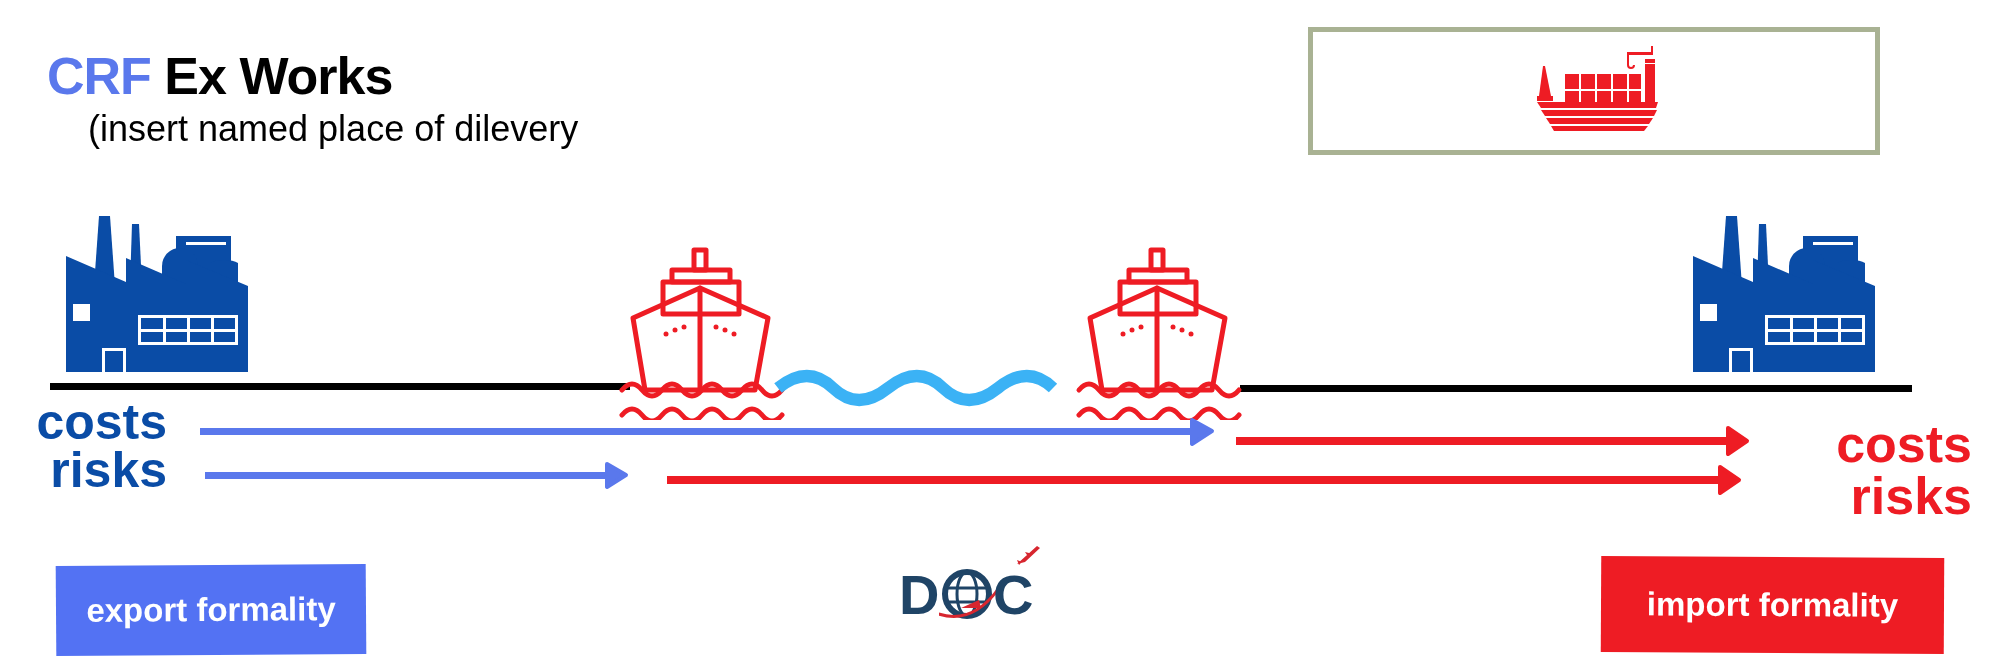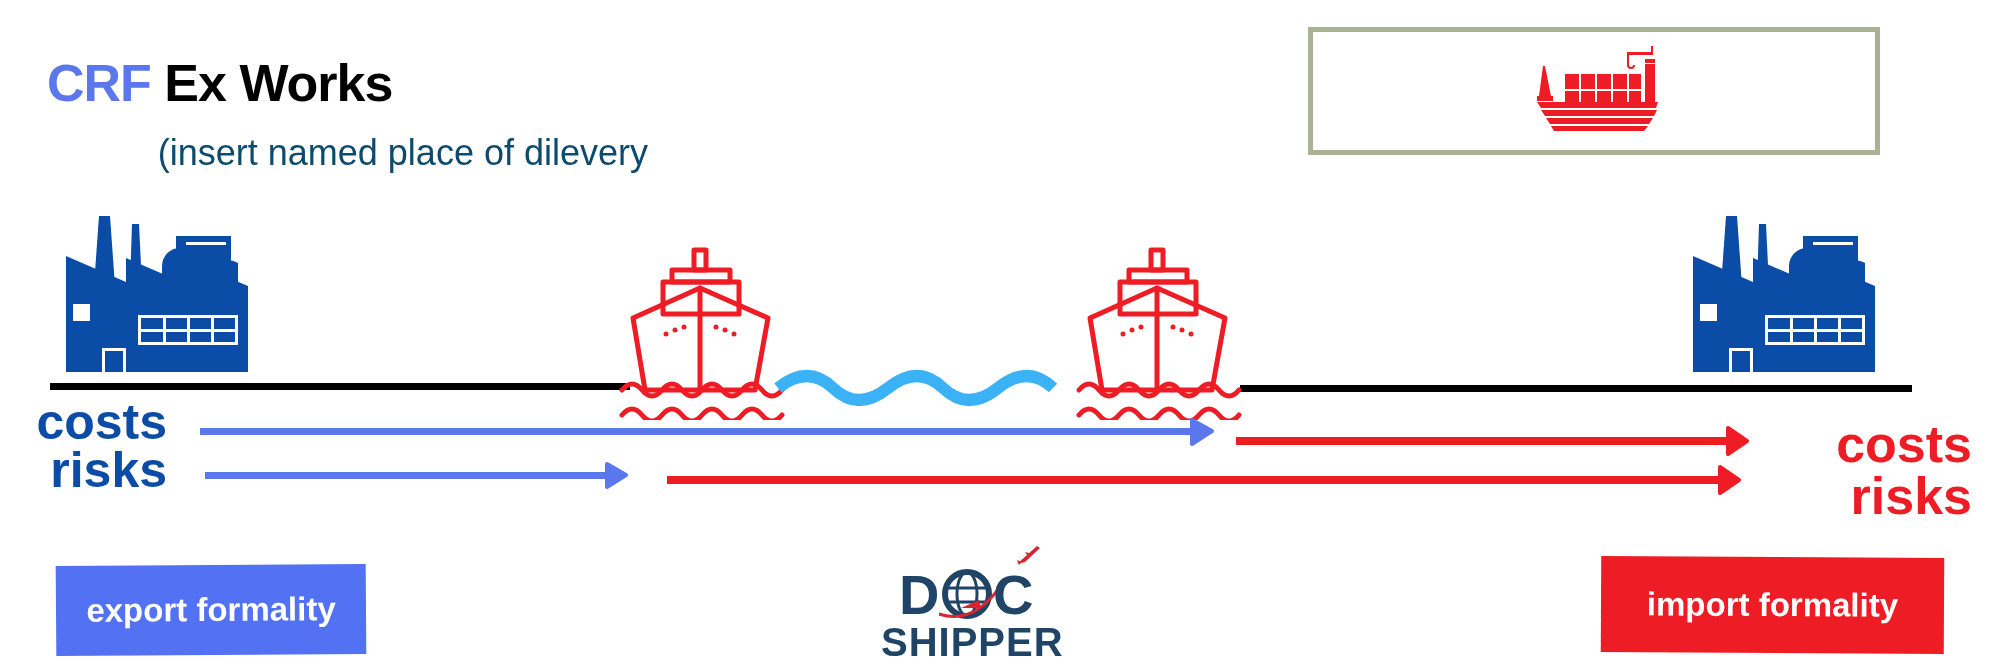--- a/index.html
+++ b/index.html
@@ -1,22 +1,22 @@
 <!DOCTYPE html>
 <html><head>
 <meta charset="utf-8">
 <style>
   html, body { margin:0; padding:0; background:#ffffff; }
   body { width:2000px; height:667px; position:relative; overflow:hidden;
          font-family:"DejaVu Sans", sans-serif; }
   .abs { position:absolute; }
-  .title { left:47px; top:46px; font-size:52px; font-weight:bold; letter-spacing:-1px; white-space:nowrap; font-family:"Liberation Sans", sans-serif;margin-top:7px; }
+  .title { left:47px; top:46px; font-size:52px; font-weight:bold; letter-spacing:-1px; white-space:nowrap; font-family:"Liberation Sans", sans-serif; }
   .title .crf { color:#5a78ec; }
   .title .rest { color:#000; }
-  .subtitle { left:88px; top:104px; width:560px; text-align:right; font-size:36px; line-height:50px; color:#0c4a6e; font-family:"Liberation Sans", sans-serif;margin-top:24px; }
+  .subtitle { left:88px; top:104px; width:560px; text-align:left; font-size:36px; line-height:50px; color:#000000; font-family:"Liberation Sans", sans-serif; }
   .frame { left:1308px; top:27px; width:572px; height:128px; border:5px solid #a9b293; box-sizing:border-box; background:#fff; }
   .line { background:#000; height:7px; }
   .cr-left { left:22px; top:398px; color:#0a4ca6; font-weight:bold; font-size:50px; line-height:48px; text-align:right; width:145px; font-family:"Liberation Sans", sans-serif; }
   .cr-right { left:1820px; top:418px; color:#ee1c24; font-weight:bold; font-size:52px; line-height:52px; text-align:right; width:152px; font-family:"Liberation Sans", sans-serif; }
   .badge { color:#fff; font-weight:bold; font-size:33px; display:flex; align-items:center; justify-content:center; font-family:"Liberation Sans", sans-serif; }
   .badge-export { left:56px; top:565px; width:310px; height:90px; background:#5372f3; transform:rotate(-0.4deg); }
   .badge-import { left:1601px; top:557px; width:343px; height:96px; background:#ee1c24; transform:rotate(0.3deg); }
   .logo { left:875px; top:540px; width:180px; height:120px; }
   .logo-text { position:absolute; color:#1f4466; font-weight:bold; font-family:"Liberation Sans", sans-serif; }
 </style>
@@ -192,14 +192,13 @@
     <ellipse cx="28" cy="30" rx="10" ry="22" fill="none" stroke="#1f4466" stroke-width="3"></ellipse>
     <line x1="6" y1="24" x2="50" y2="24" stroke="#1f4466" stroke-width="3"></line>
     <line x1="8" y1="38" x2="48" y2="38" stroke="#1f4466" stroke-width="3"></line>
     <path d="M22 44 l18 -8 l2 8 z" fill="#d7262f"></path>
     <path d="M-10 46 q40 20 70 -22" fill="none" stroke="#d7262f" stroke-width="3"></path>
   </svg>
   <span class="logo-text" style="left:118px;top:22px;font-size:56px">C</span>
   <svg class="abs" style="left:138px;top:2px" width="30" height="26" viewBox="0 0 30 26">
     <path d="M4 22 L24 4 L27 6 L12 20 Z M12 10 L20 12 L16 16 Z M4 18 L9 20 L6 23 Z" fill="#d7262f"></path>
   </svg>
-  <span class="logo-text" style="left:6px;top:80px;font-size:40px;letter-spacing:1px">SHIPPER</span>
 </div>
 
 </body></html>

